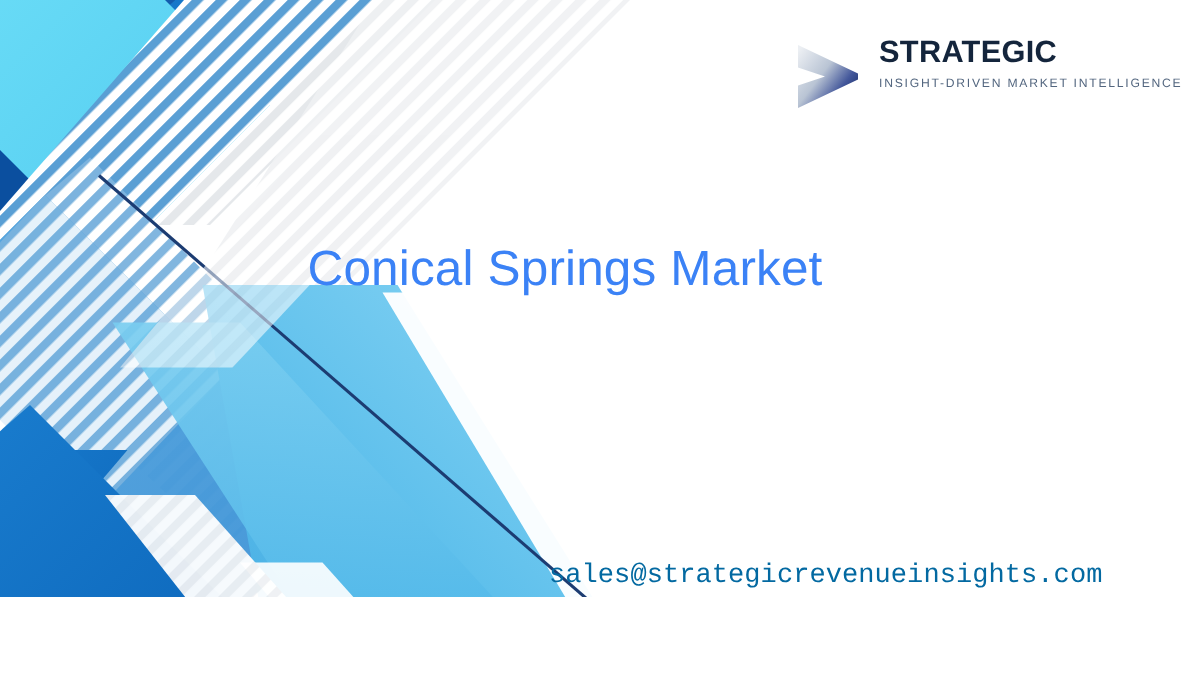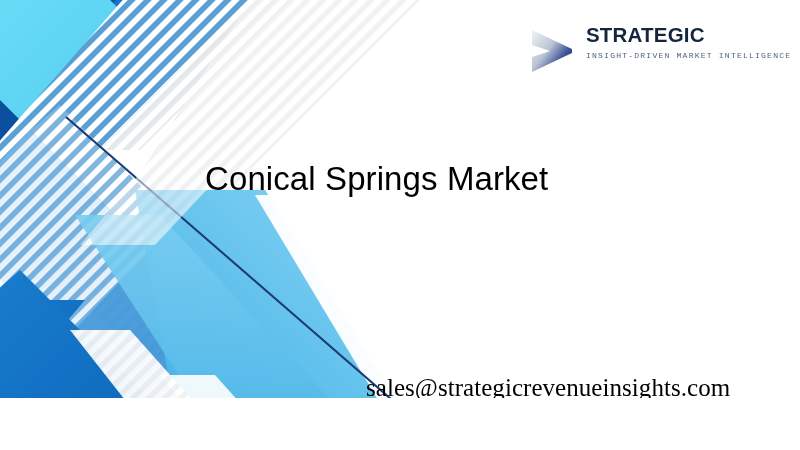--- a/index.html
+++ b/index.html
@@ -51,50 +51,50 @@
   .logo-word {
     font-family: "Liberation Sans", sans-serif;
     font-weight: bold;
     font-size: 20.5px;
     letter-spacing: 0.2px;
     line-height: 20px;
     color: #14253c;
     white-space: nowrap;
   }
   #logo-tagline {
-    font-family: Liberation Mono, monospace;
+    font-family: Liberation Sans, sans-serif;
     font-size: 8.1px;
     letter-spacing: 1.18px;
     color: #53667f;
     white-space: nowrap;
     margin-top: 6px;
   }
 
   
   #main-title {
     position: absolute;
     left: 205px;
     top: 138px;
     font-family: "Liberation Sans", sans-serif;
     font-size: 33px;
     font-weight: normal;
-    color: #000000;
+    color: #3b82f6;
     letter-spacing: 0.1px;
     white-space: nowrap;
   }
 
   
   #contact-email {
     position: absolute;
     left: 366px;
     top: 374px;
-    font-family: Liberation Serif, serif;
-    font-size: 25px;
+    font-family: Liberation Mono, monospace;
+    font-size: 18px;
     font-weight: normal;
-    color: #000000;
+    color: #0369a1;
     letter-spacing: 0.05px;
     white-space: nowrap;
   }
 </style>
 </head>
 <body>
 
 <div id="slide">
 
   <svg id="decor" viewBox="0 0 800 450" width="800" height="450" xmlns="http://www.w3.org/2000/svg">

